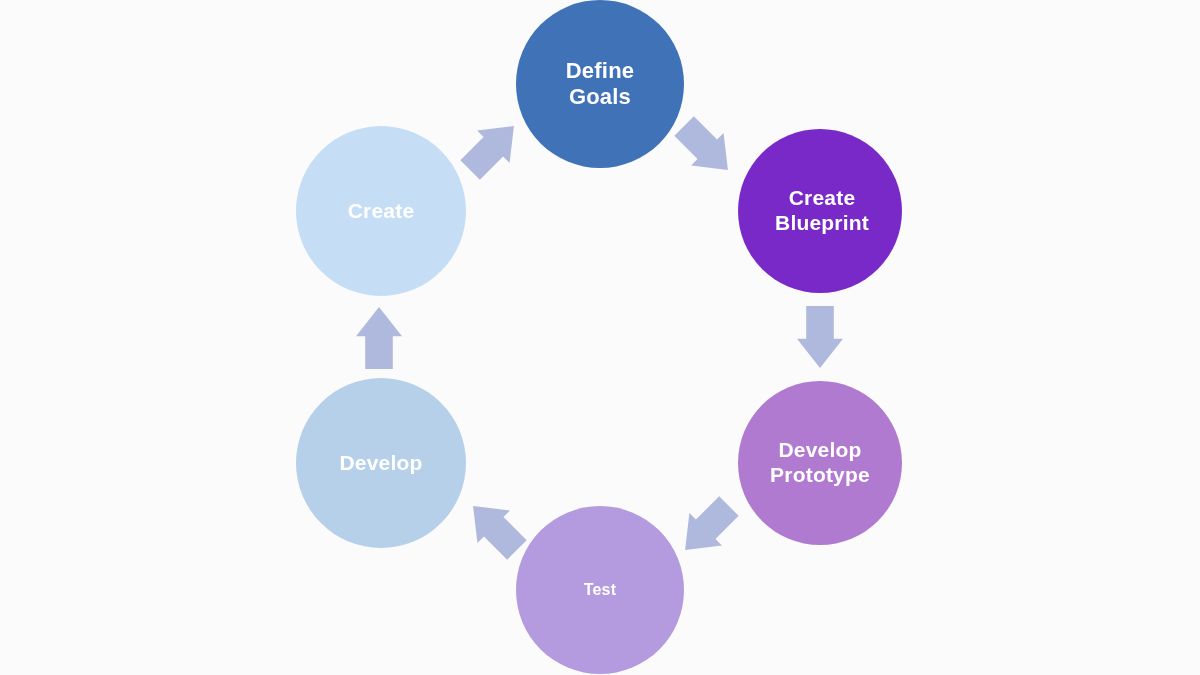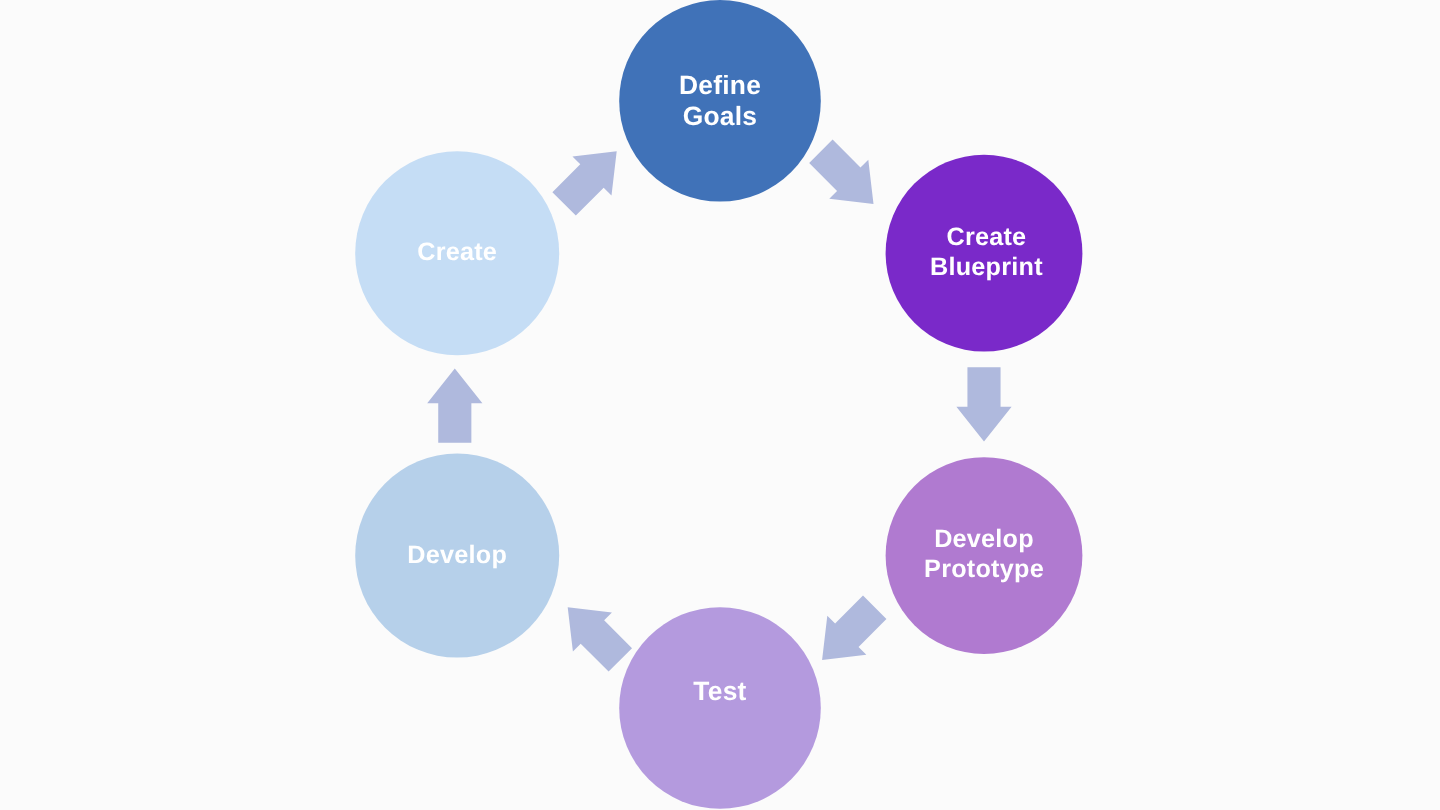--- a/index.html
+++ b/index.html
@@ -64,17 +64,17 @@
         <circle cx="381" cy="211" r="85" fill="#c5ddf5"></circle>
       </g>
   </svg>
   <div id="labels-layer">
       <div class="node-label" style="left: 516px; top: 0px; width: 168px; height: 168px; font-size: 22px; color: rgb(255, 255, 255);">Define
 Goals</div>
       <div class="node-label" style="left: 740px; top: 129px; width: 164px; height: 164px; font-size: 21px; color: rgb(255, 255, 255);">Create
 Blueprint</div>
       <div class="node-label" style="left: 738px; top: 381px; width: 164px; height: 164px; font-size: 21px; color: rgb(255, 255, 255);">Develop
 Prototype</div>
-      <div class="node-label" style="left: 516px; top: 492px; width: 168px; height: 168px; font-size: 22px; color: rgb(255, 255, 255);">Test</div>
+      <div class="node-label" style="left: 516px; top: 506px; width: 168px; height: 168px; font-size: 16px; color: rgb(255, 255, 255);">Test</div>
       <div class="node-label" style="left: 296px; top: 378px; width: 170px; height: 170px; font-size: 21px; color: rgb(255, 255, 255);">Develop</div>
       <div class="node-label" style="left: 296px; top: 126px; width: 170px; height: 170px; font-size: 21px; color: rgb(255, 255, 255);">Create</div>
     </div>
 </div>
 
 </body></html>

